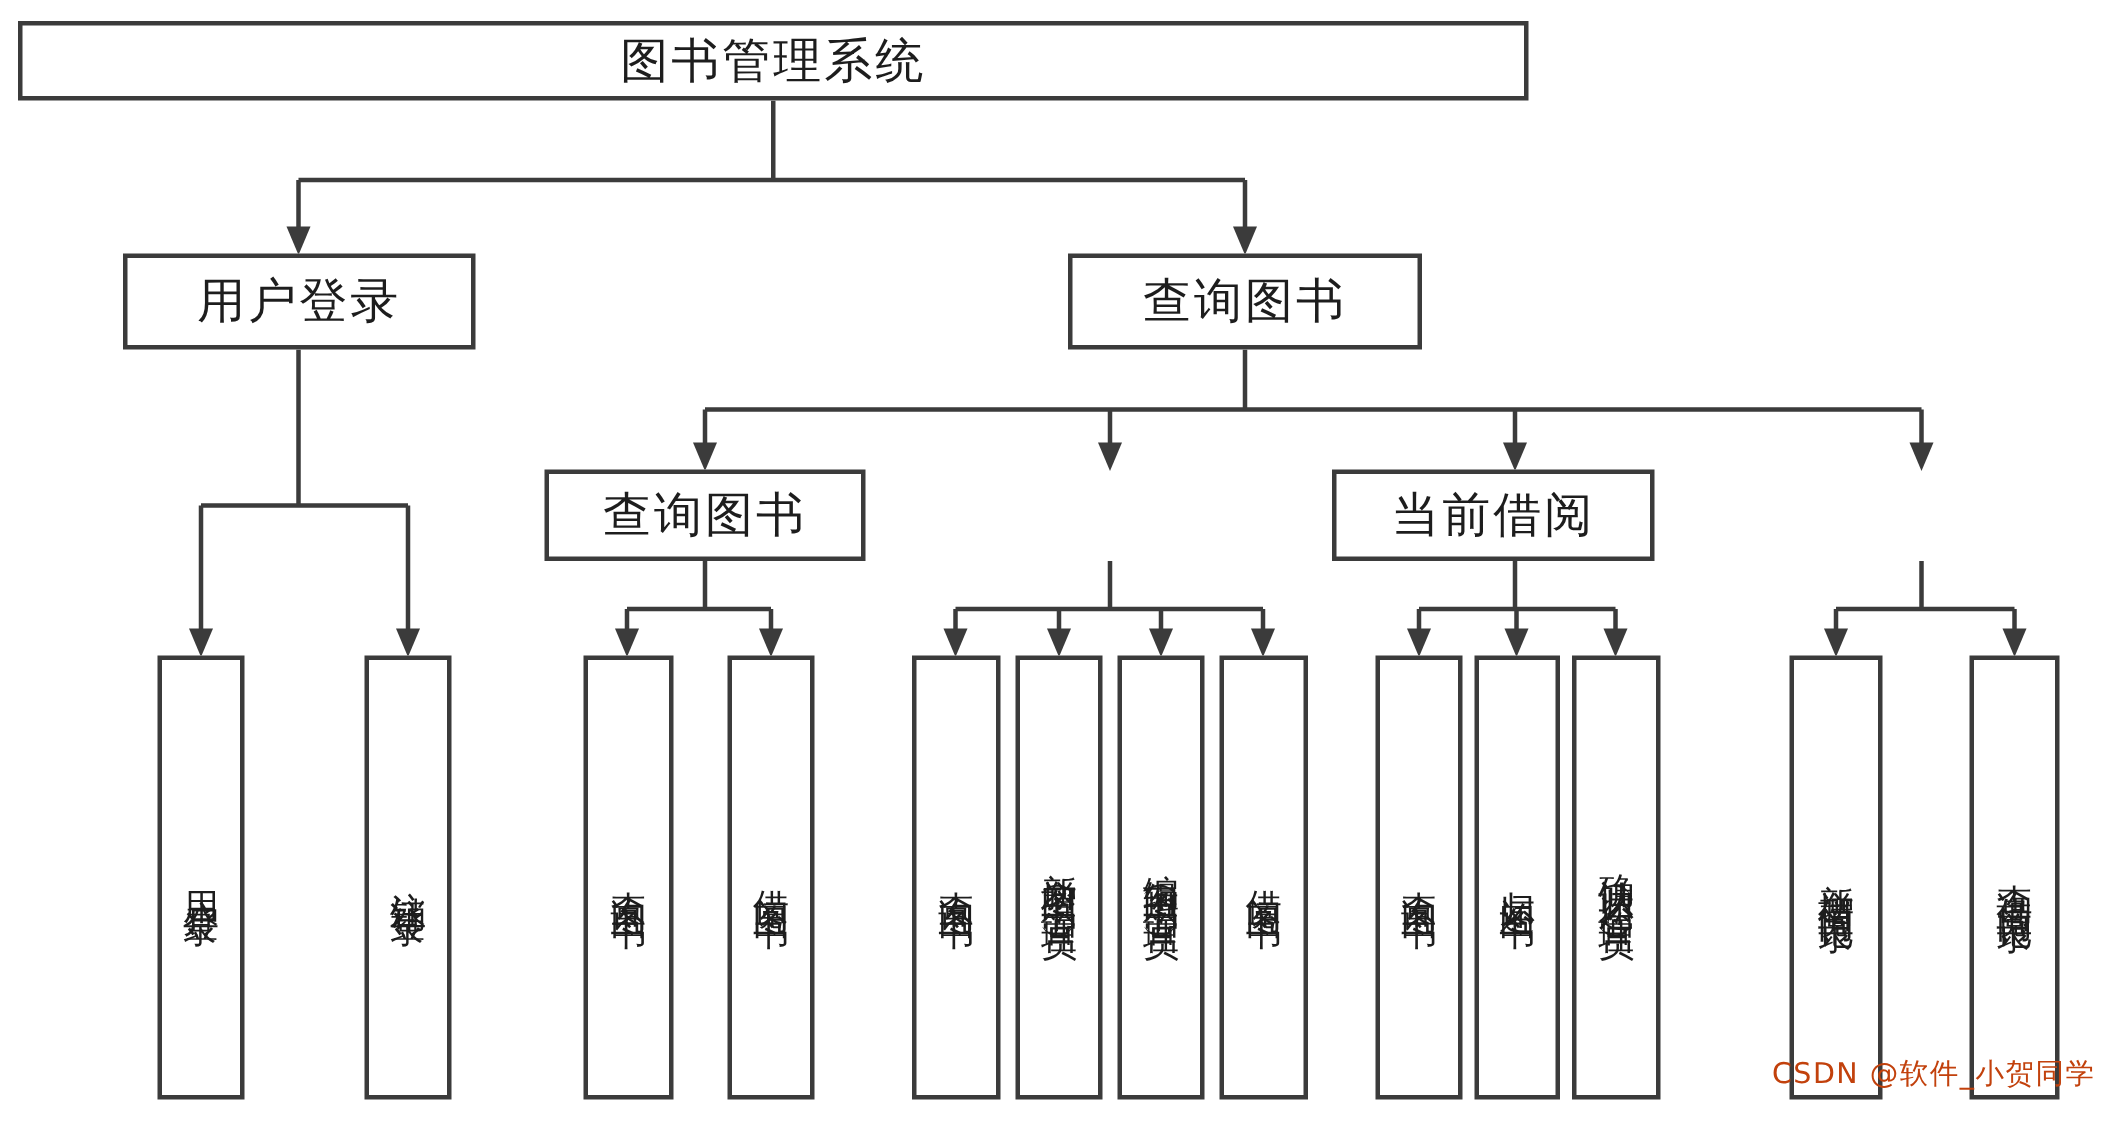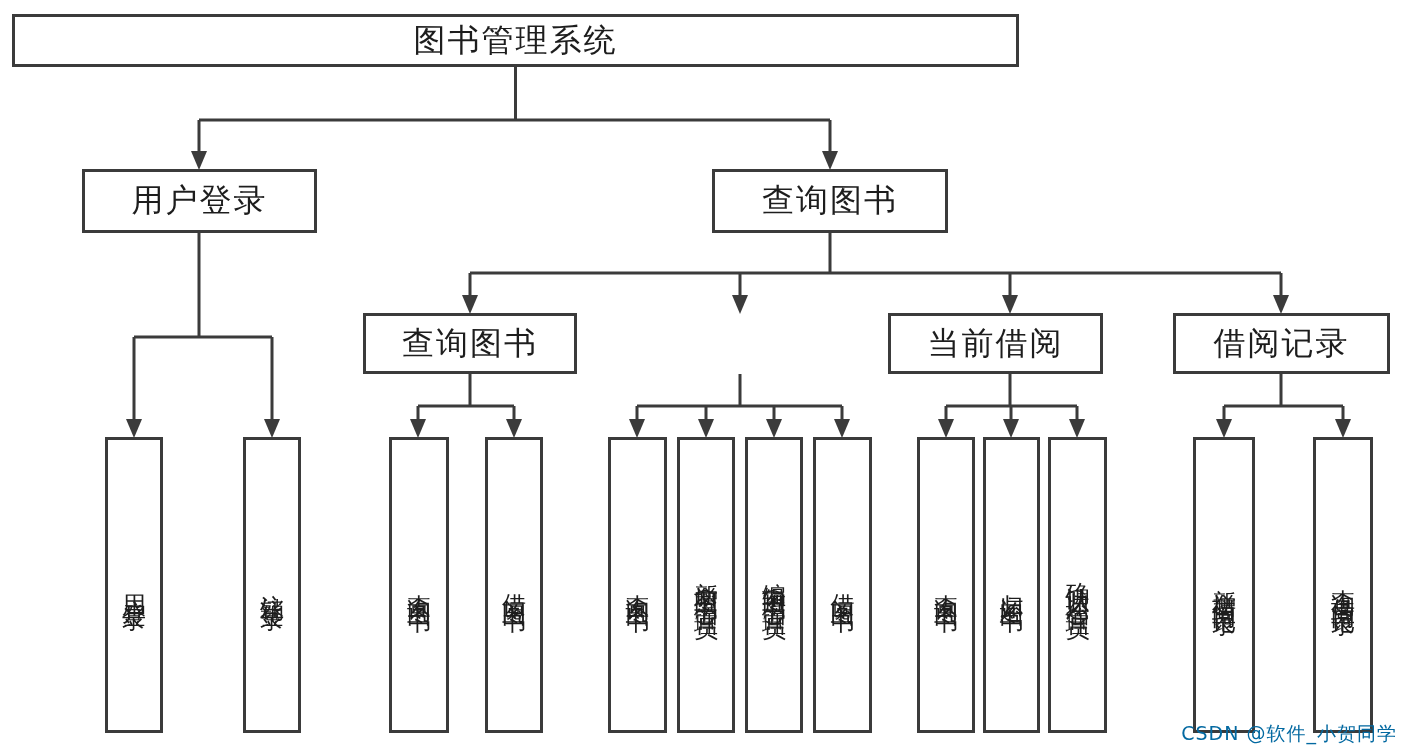--- a/index.html
+++ b/index.html
@@ -14,22 +14,22 @@
     position:absolute;box-sizing:border-box;background:#ffffff;
     border:3px solid #3b3b3b;display:flex;align-items:center;justify-content:center;
     color:#1d1d1d;
   }
   .h{font-size:32px;letter-spacing:2px;white-space:nowrap;}
   .v{
     writing-mode:vertical-rl;text-orientation:mixed;
     font-size:24px;letter-spacing:5px;line-height:1;
   }
   .watermark{
-    position:absolute;right:8px;bottom:0;
-    font-size:19px;letter-spacing:1px;color:#0369a1;white-space:nowrap;
+    position:absolute;right:8px;bottom:18px;
+    font-size:19px;letter-spacing:1px;color:#c2410c;white-space:nowrap;
   }
 </style>
 </head>
 <body>
 
 <div class="canvas">
 
   <svg class="connectors" viewBox="0 0 1405 747">
     <path class="ln" d="
       M515.5 67 V120 M199 120 H830 M199 120 V153 M830 120 V153
@@ -64,21 +64,20 @@
   <div class="box h" style="left:12px;top:14px;width:1007px;height:53px">图书管理系统</div>
 
   <div class="box h" style="left:82px;top:169px;width:235px;height:64px">用户登录</div>
   <div class="box h" style="left:712px;top:169px;width:236px;height:64px">查询图书</div>
 
   <div class="box v" style="left:105px;top:437px;width:58px;height:296px">用户登录</div>
   <div class="box v" style="left:243px;top:437px;width:58px;height:296px">注销登录</div>
 
   <div class="box h" style="left:363px;top:313px;width:214px;height:61px">查询图书</div>
   <div class="box h" style="left:888px;top:313px;width:215px;height:61px">当前借阅</div>
-  <div class="box h" style="left:1173px;top:313px;width:217px;height:61px">借阅记录</div>
 
   <div class="box v" style="left:389px;top:437px;width:60px;height:296px">查询图书</div>
   <div class="box v" style="left:485px;top:437px;width:58px;height:296px">借阅图书</div>
 
   <div class="box v" style="left:608px;top:437px;width:59px;height:296px">查询图书</div>
   <div class="box v" style="left:677px;top:437px;width:58px;height:296px">新增图书（管理员）</div>
   <div class="box v" style="left:745px;top:437px;width:58px;height:296px">编辑图书（管理员）</div>
   <div class="box v" style="left:813px;top:437px;width:59px;height:296px">借阅图书</div>
 
   <div class="box v" style="left:917px;top:437px;width:58px;height:296px">查询图书</div>

